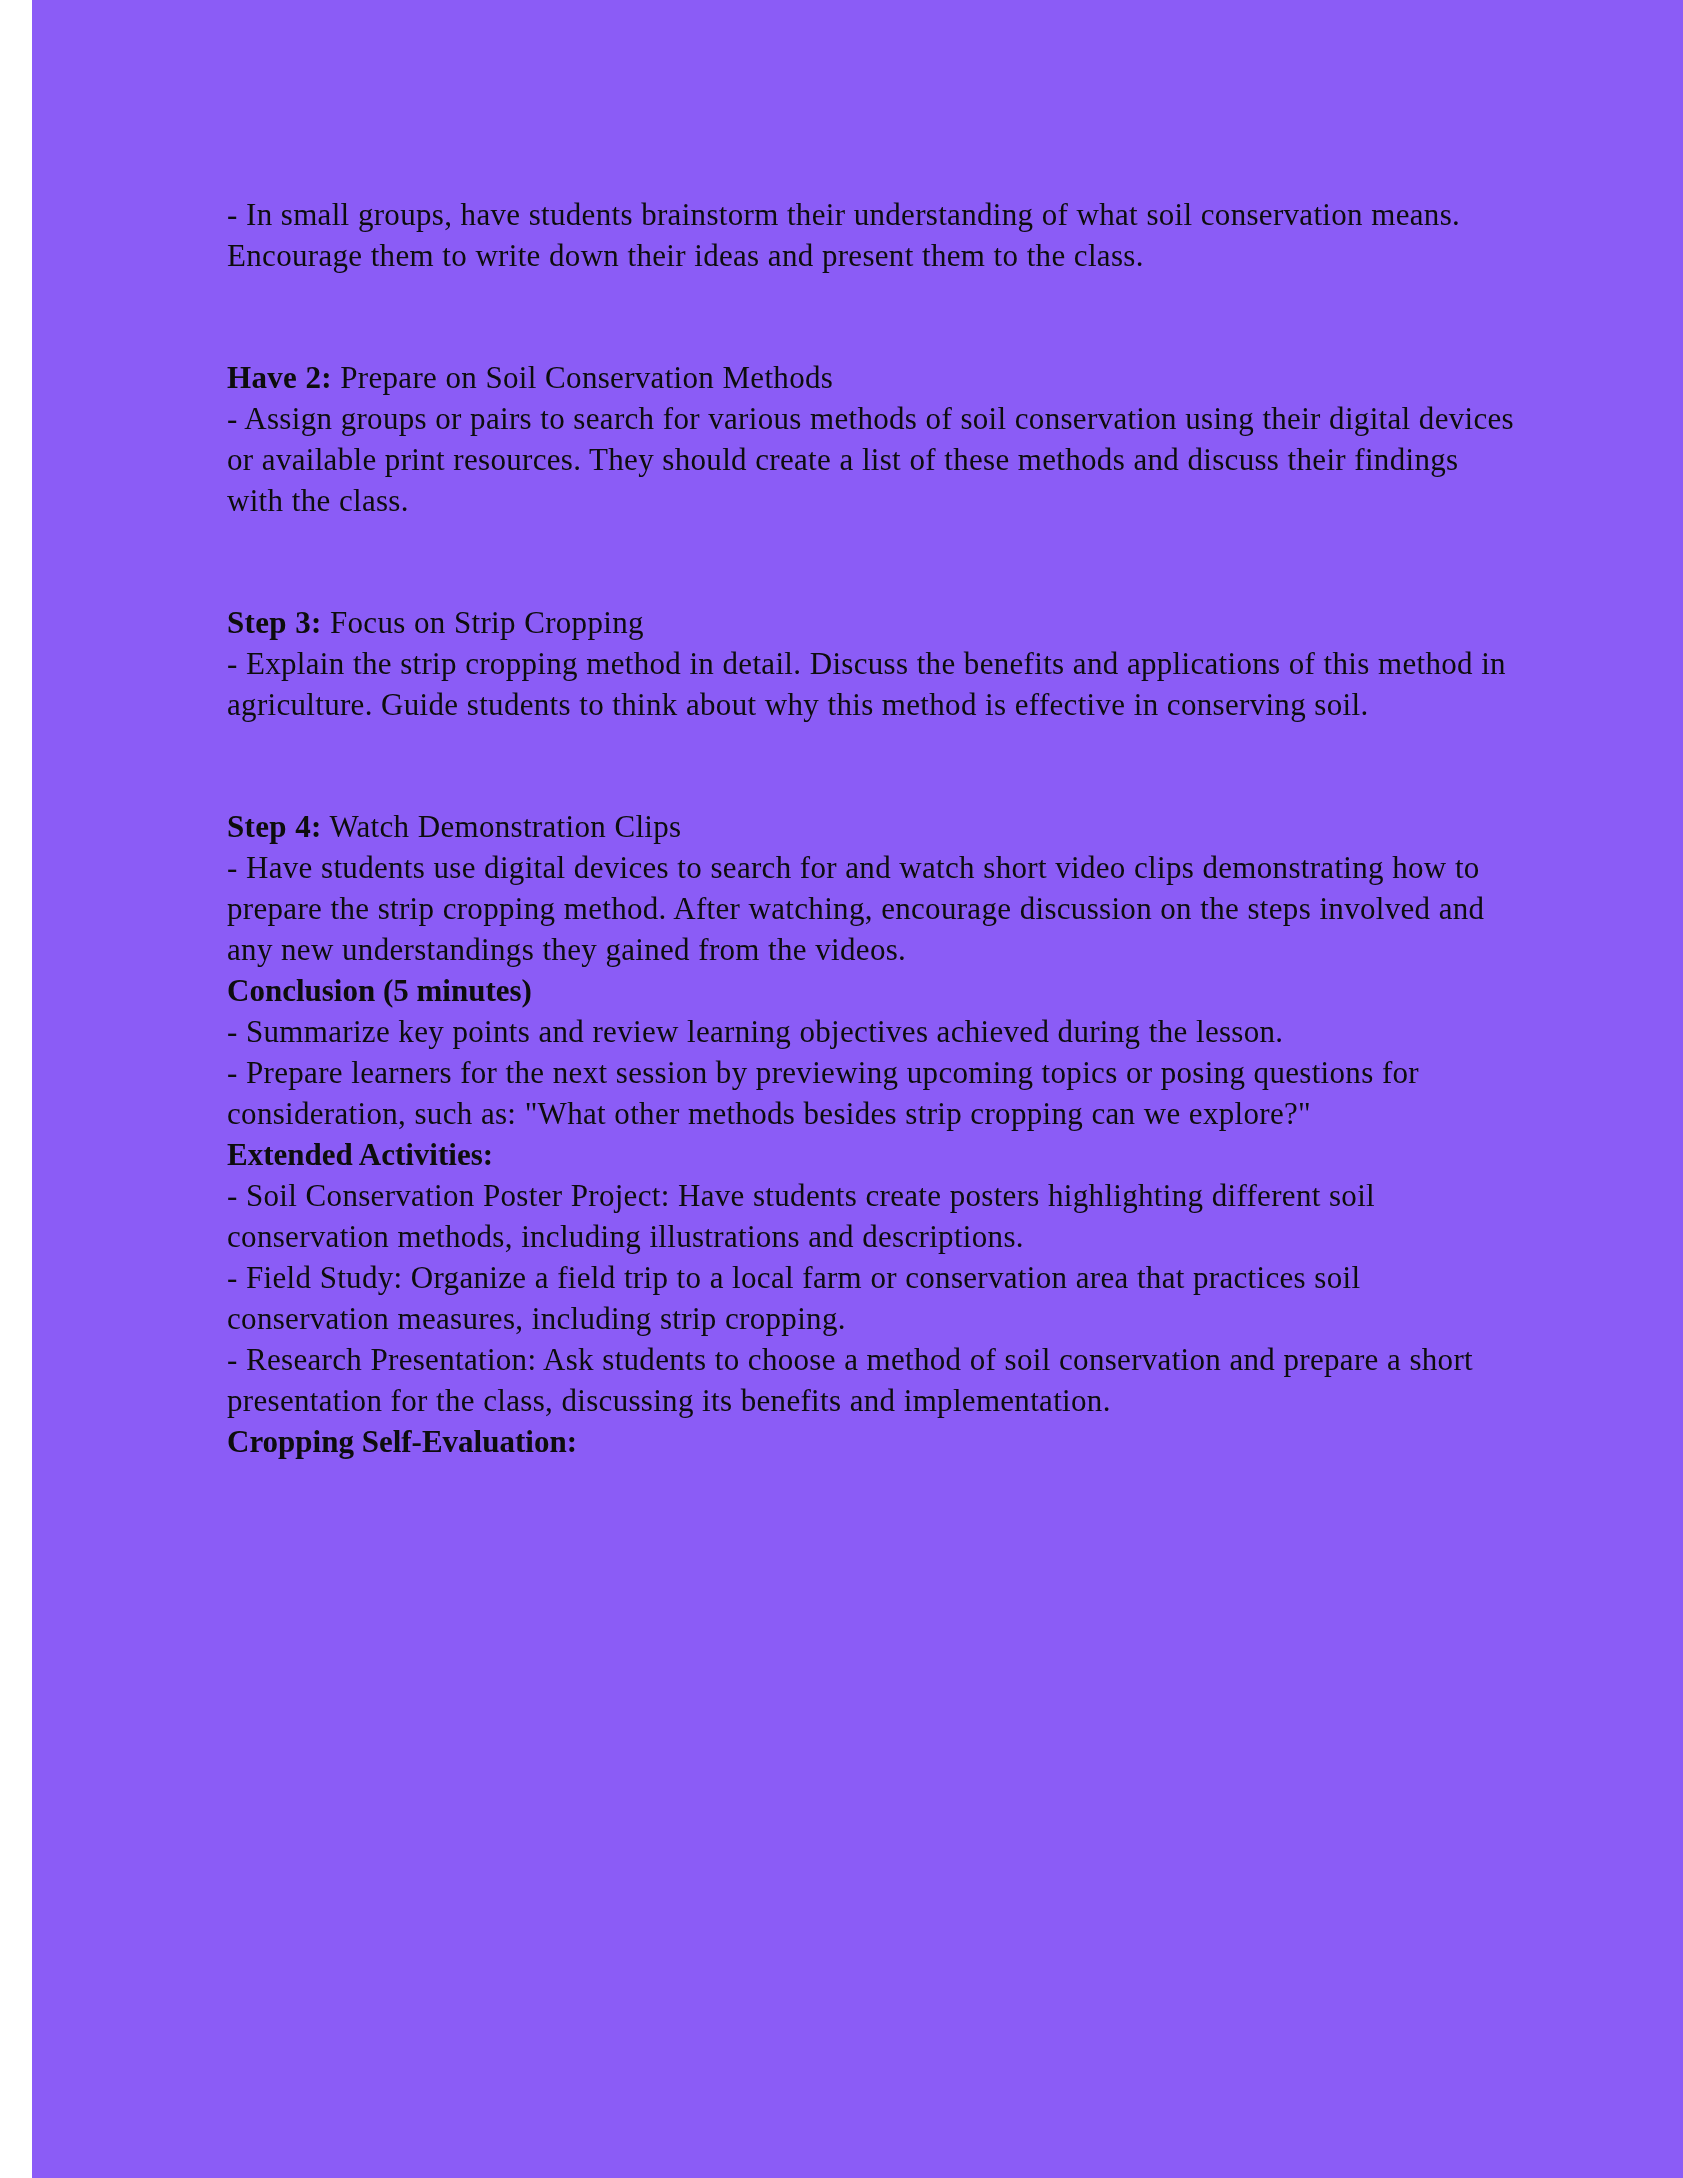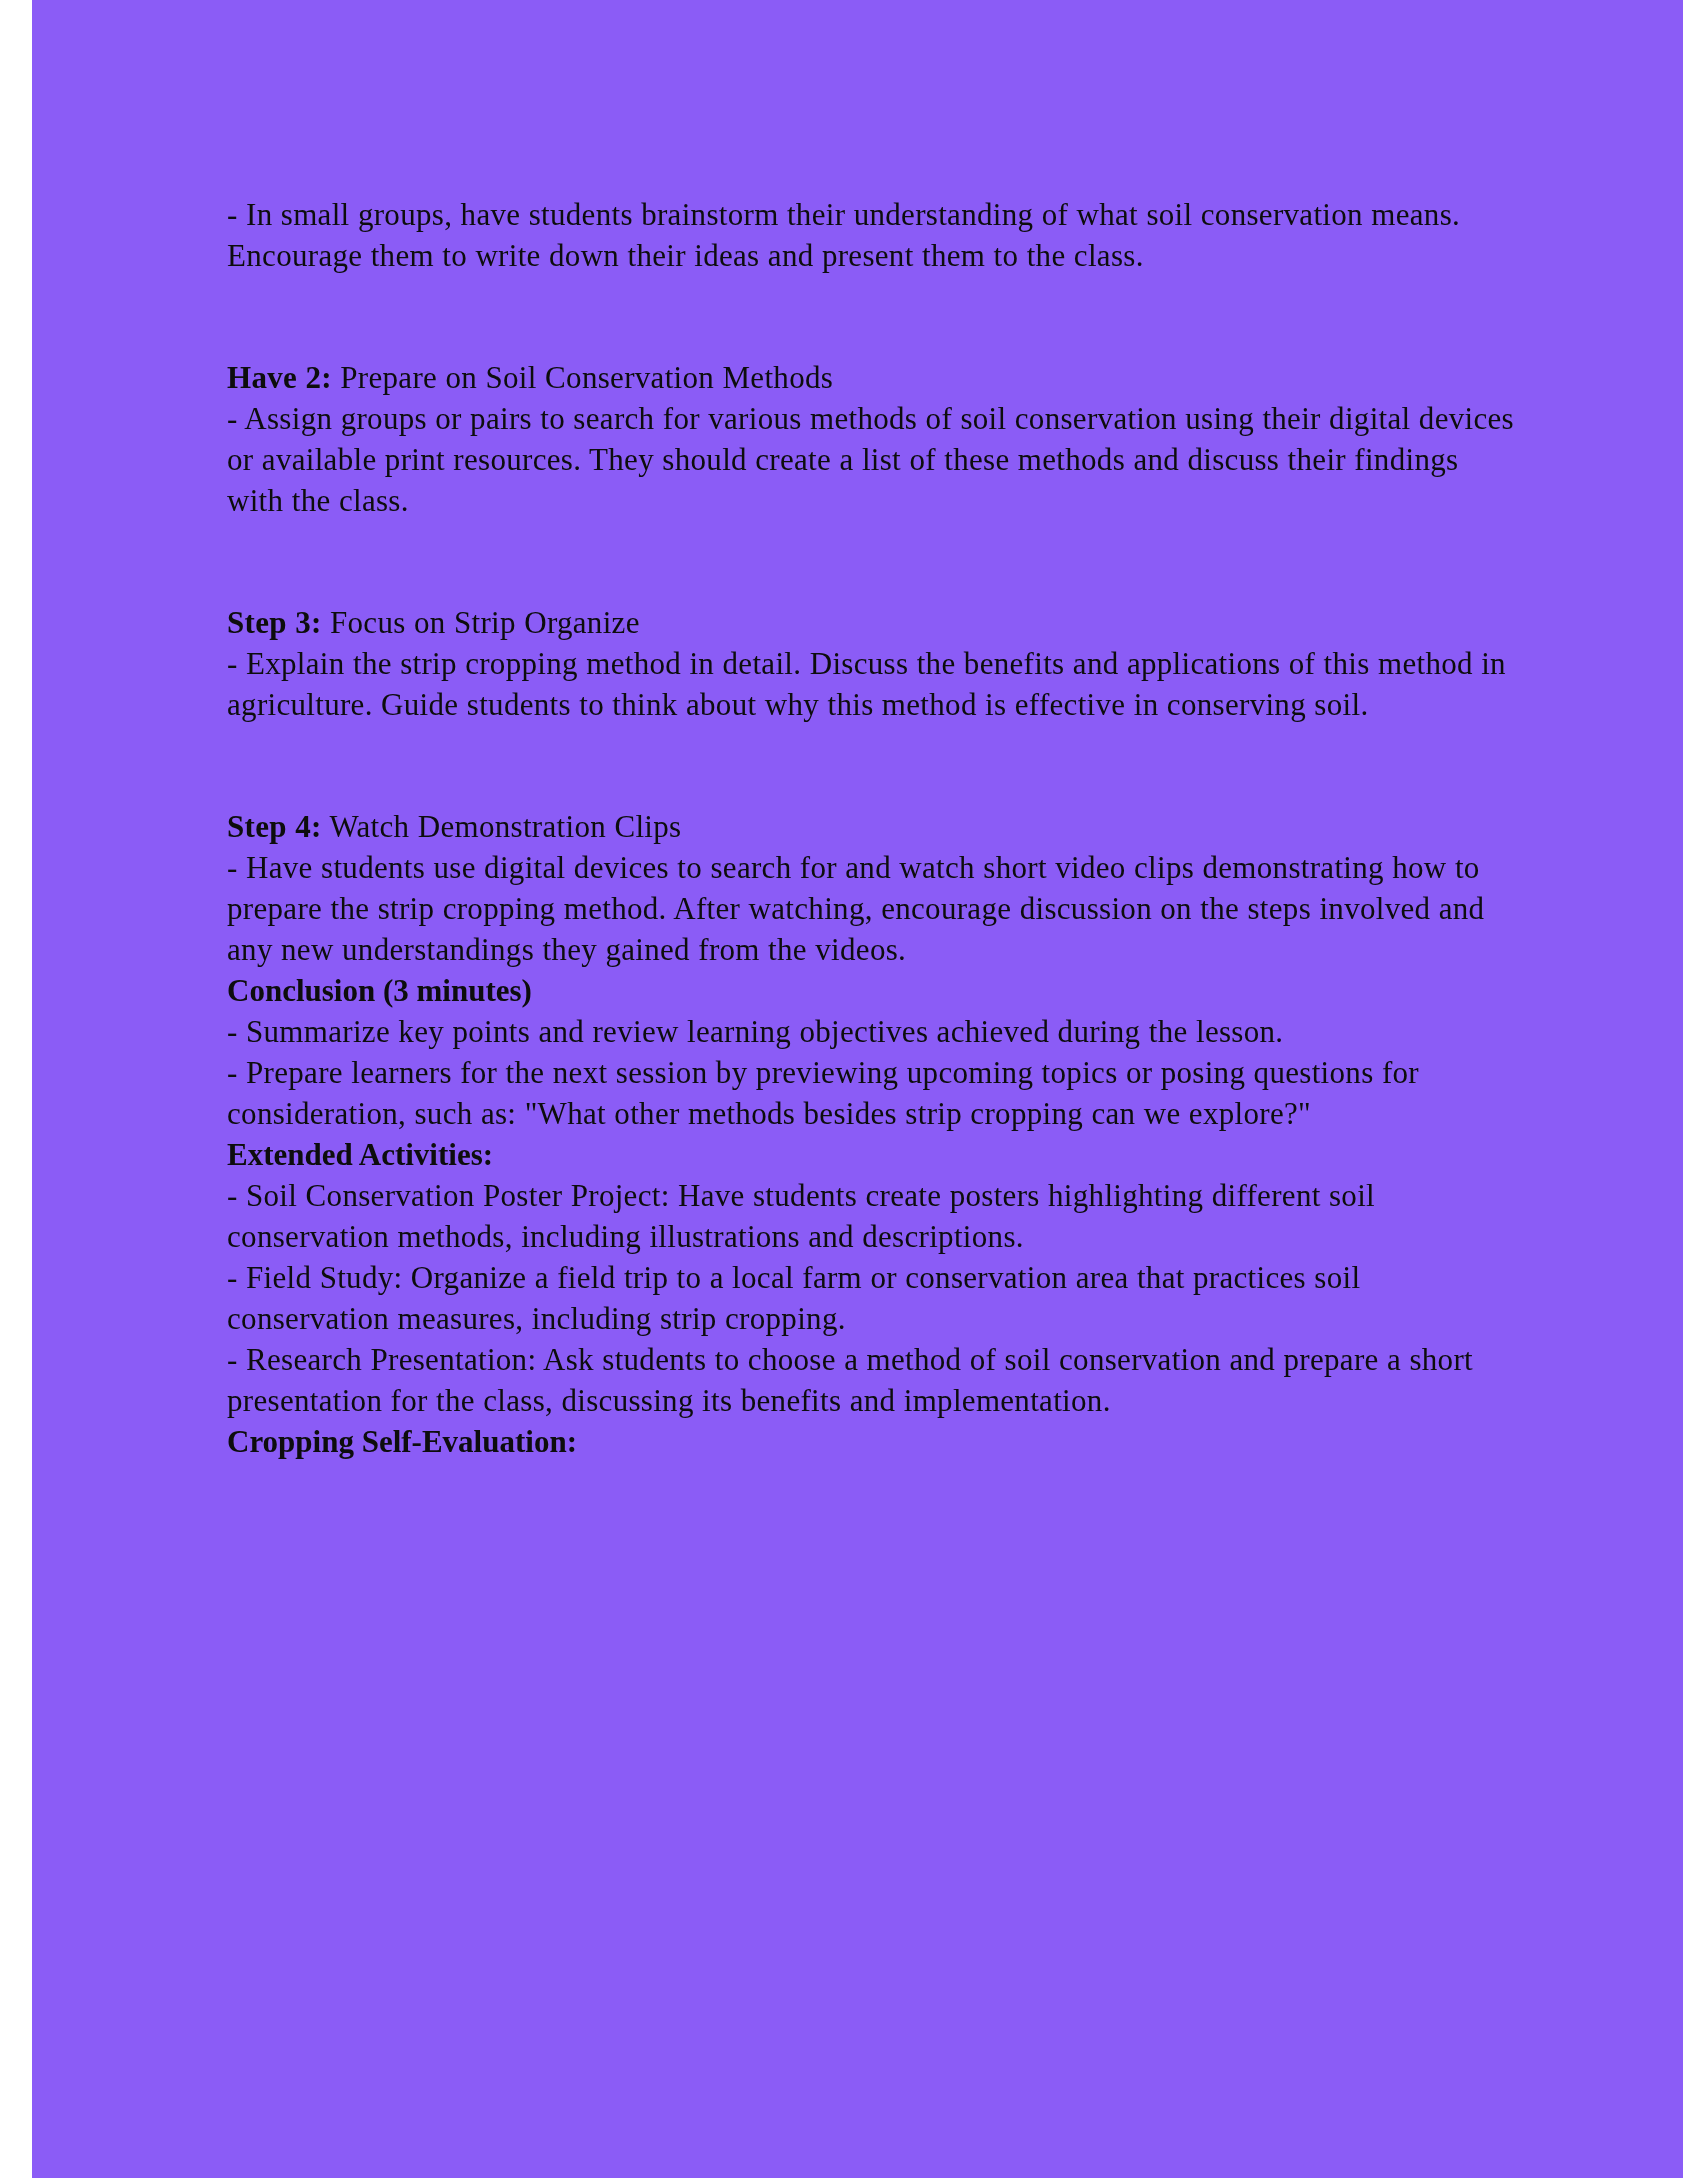--- a/index.html
+++ b/index.html
@@ -53,29 +53,29 @@
 
 <div class="page">
   <div class="content">
 
     <p class="para"><span class="lead"></span><span>- In small groups, have students brainstorm their understanding of what soil conservation means. Encourage them to write down their ideas and present them to the class.</span></p>
 
     <p class="para gap-2"><span class="lead">Have 2:</span><span> Prepare on Soil Conservation Methods</span></p>
 
     <p class="para"><span class="lead"></span><span>- Assign groups or pairs to search for various methods of soil conservation using their digital devices or available print resources. They should create a list of these methods and discuss their findings with the class.</span></p>
 
-    <p class="para gap-2"><span class="lead">Step 3:</span><span> Focus on Strip Organize</span></p>
+    <p class="para gap-2"><span class="lead">Step 3:</span><span> Focus on Strip Cropping</span></p>
 
     <p class="para"><span class="lead"></span><span>- Explain the strip cropping method in detail. Discuss the benefits and applications of this method in agriculture. Guide students to think about why this method is effective in conserving soil.</span></p>
 
     <p class="para gap-2"><span class="lead">Step 4:</span><span> Watch Demonstration Clips</span></p>
 
     <p class="para"><span class="lead"></span><span>- Have students use digital devices to search for and watch short video clips demonstrating how to prepare the strip cropping method. After watching, encourage discussion on the steps involved and any new understandings they gained from the videos.</span></p>
 
-    <p class="heading gap-2">Conclusion (3 minutes)</p>
+    <p class="heading gap-2">Conclusion (5 minutes)</p>
 
     <p class="para"><span>- Summarize key points and review learning objectives achieved during the lesson.</span></p>
 
 
     <p class="para"><span>- Prepare learners for the next session by previewing upcoming topics or posing questions for consideration, such as: "What other methods besides strip cropping can we explore?"</span></p>
 
     <p class="heading gap-3">Extended Activities:</p>
 
     <p class="para"><span>- Soil Conservation Poster Project: Have students create posters highlighting different soil conservation methods, including illustrations and descriptions.</span></p>
 

